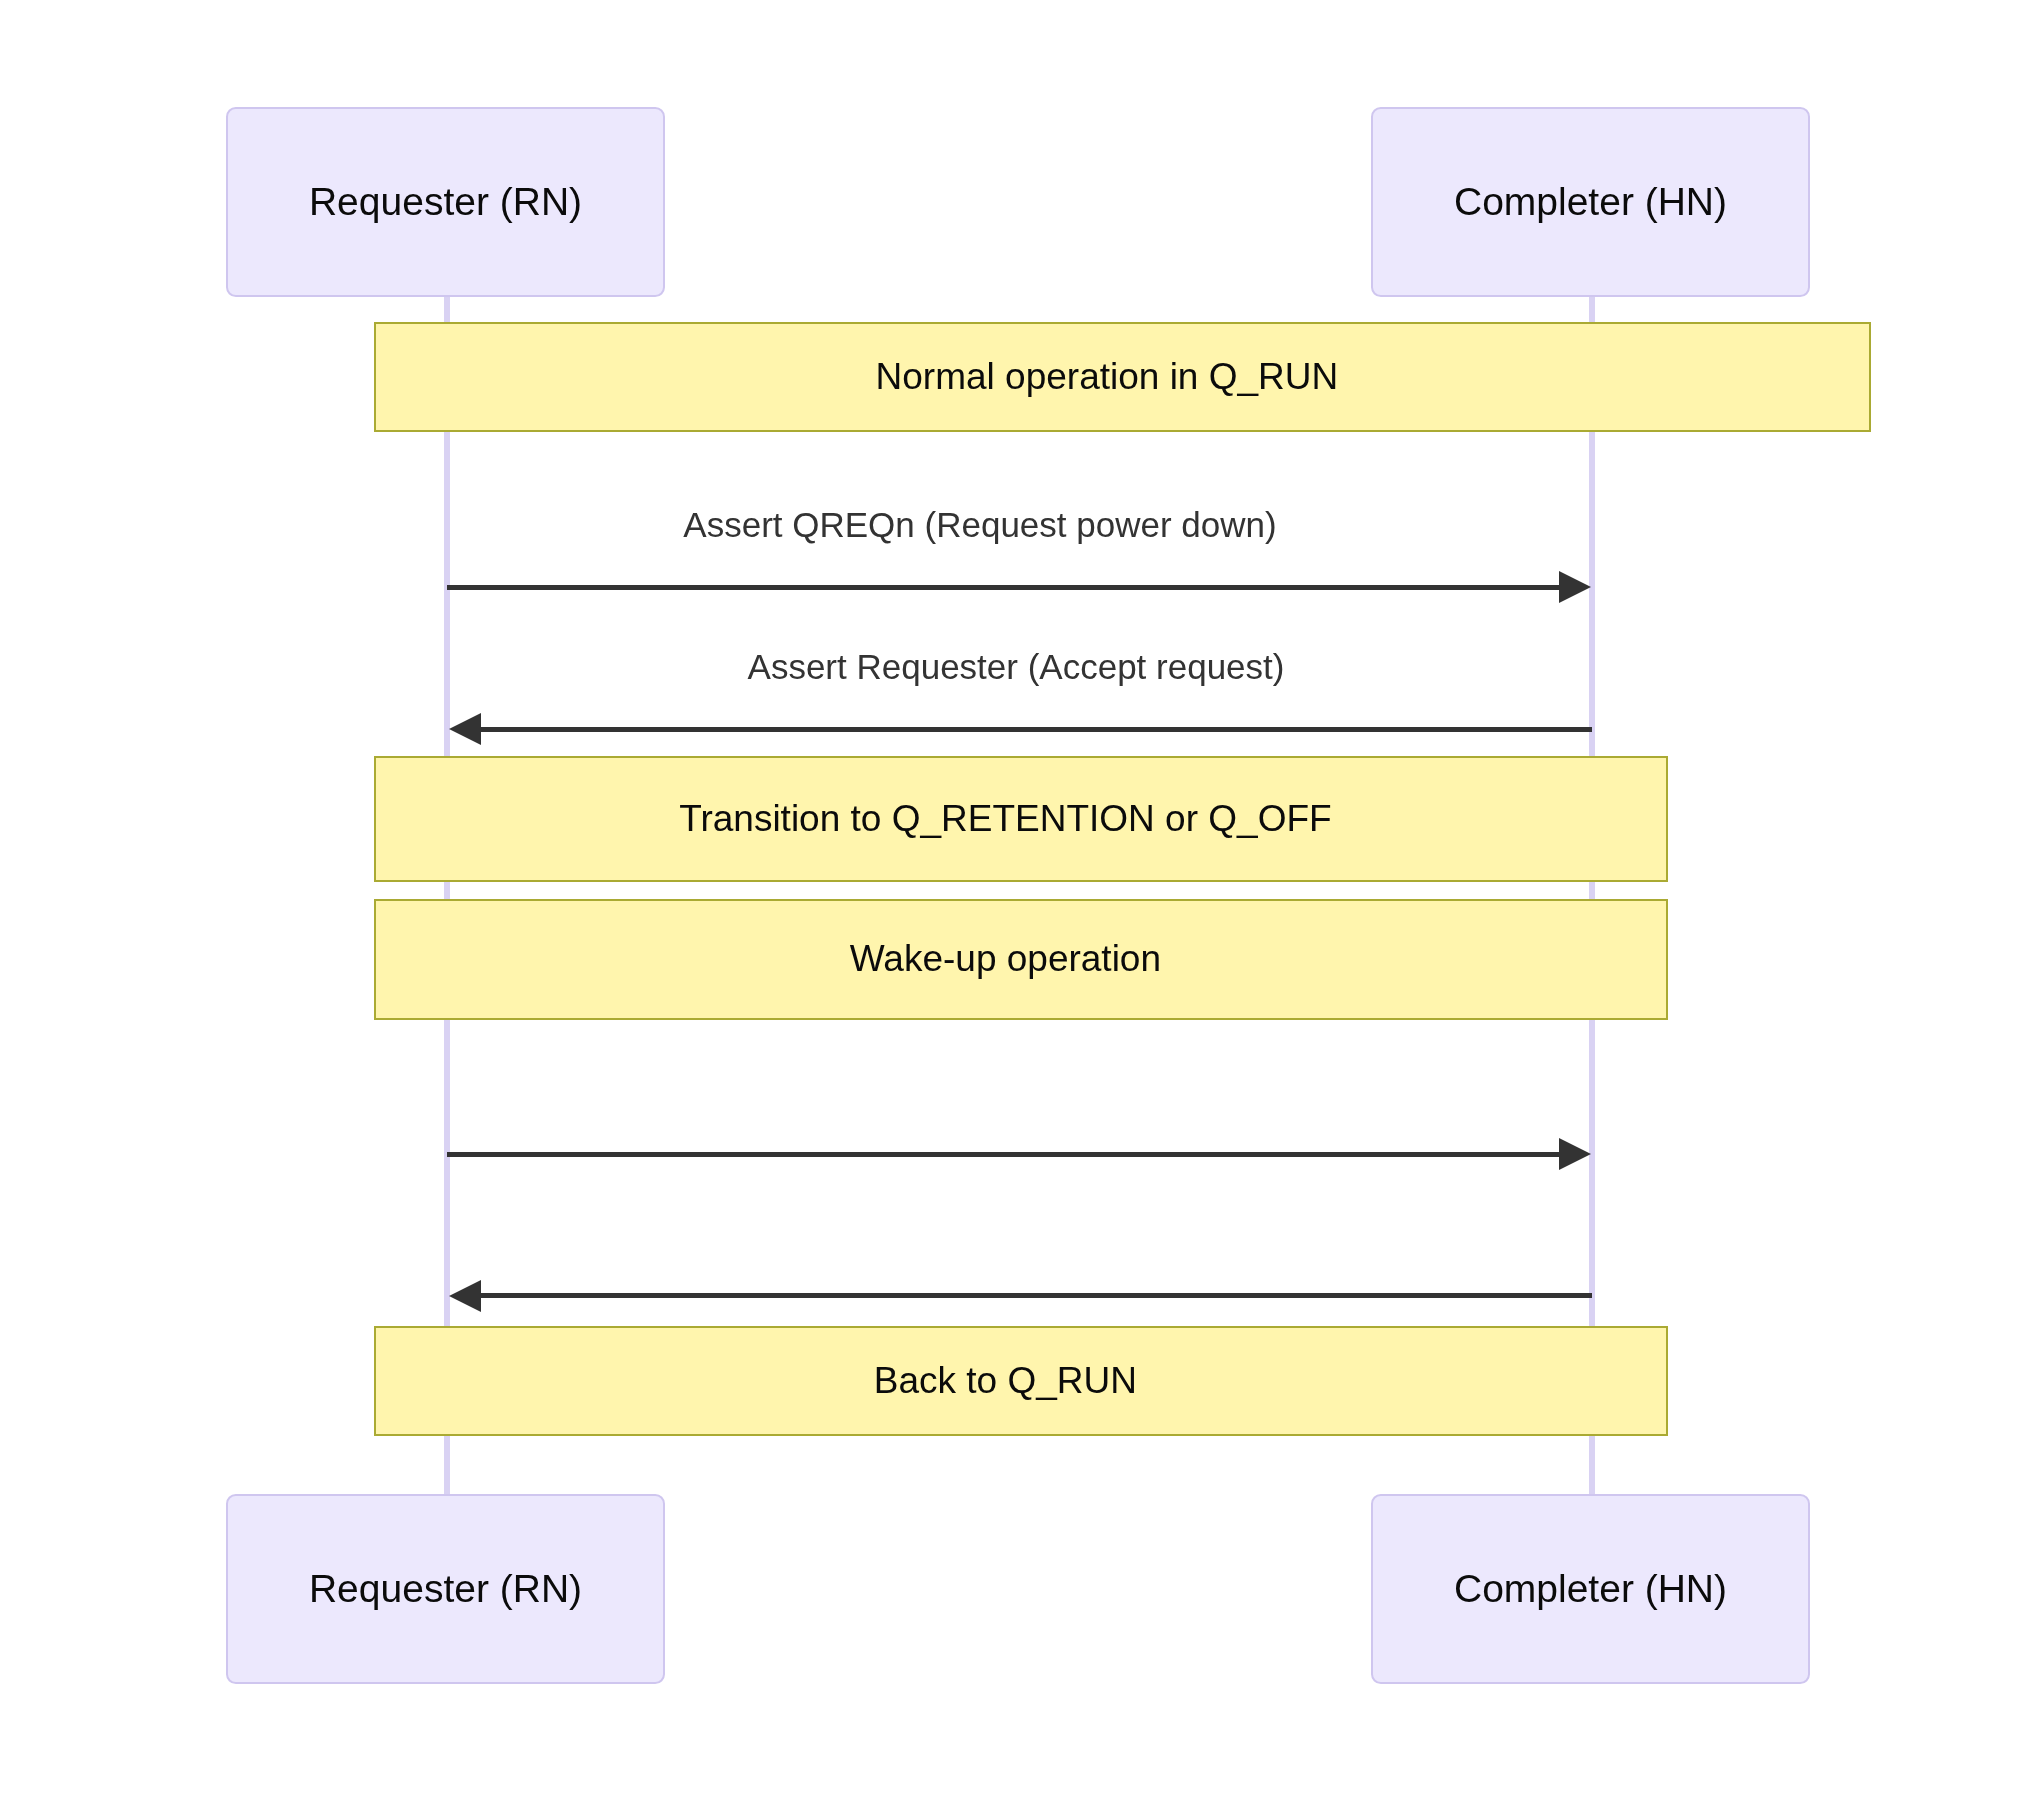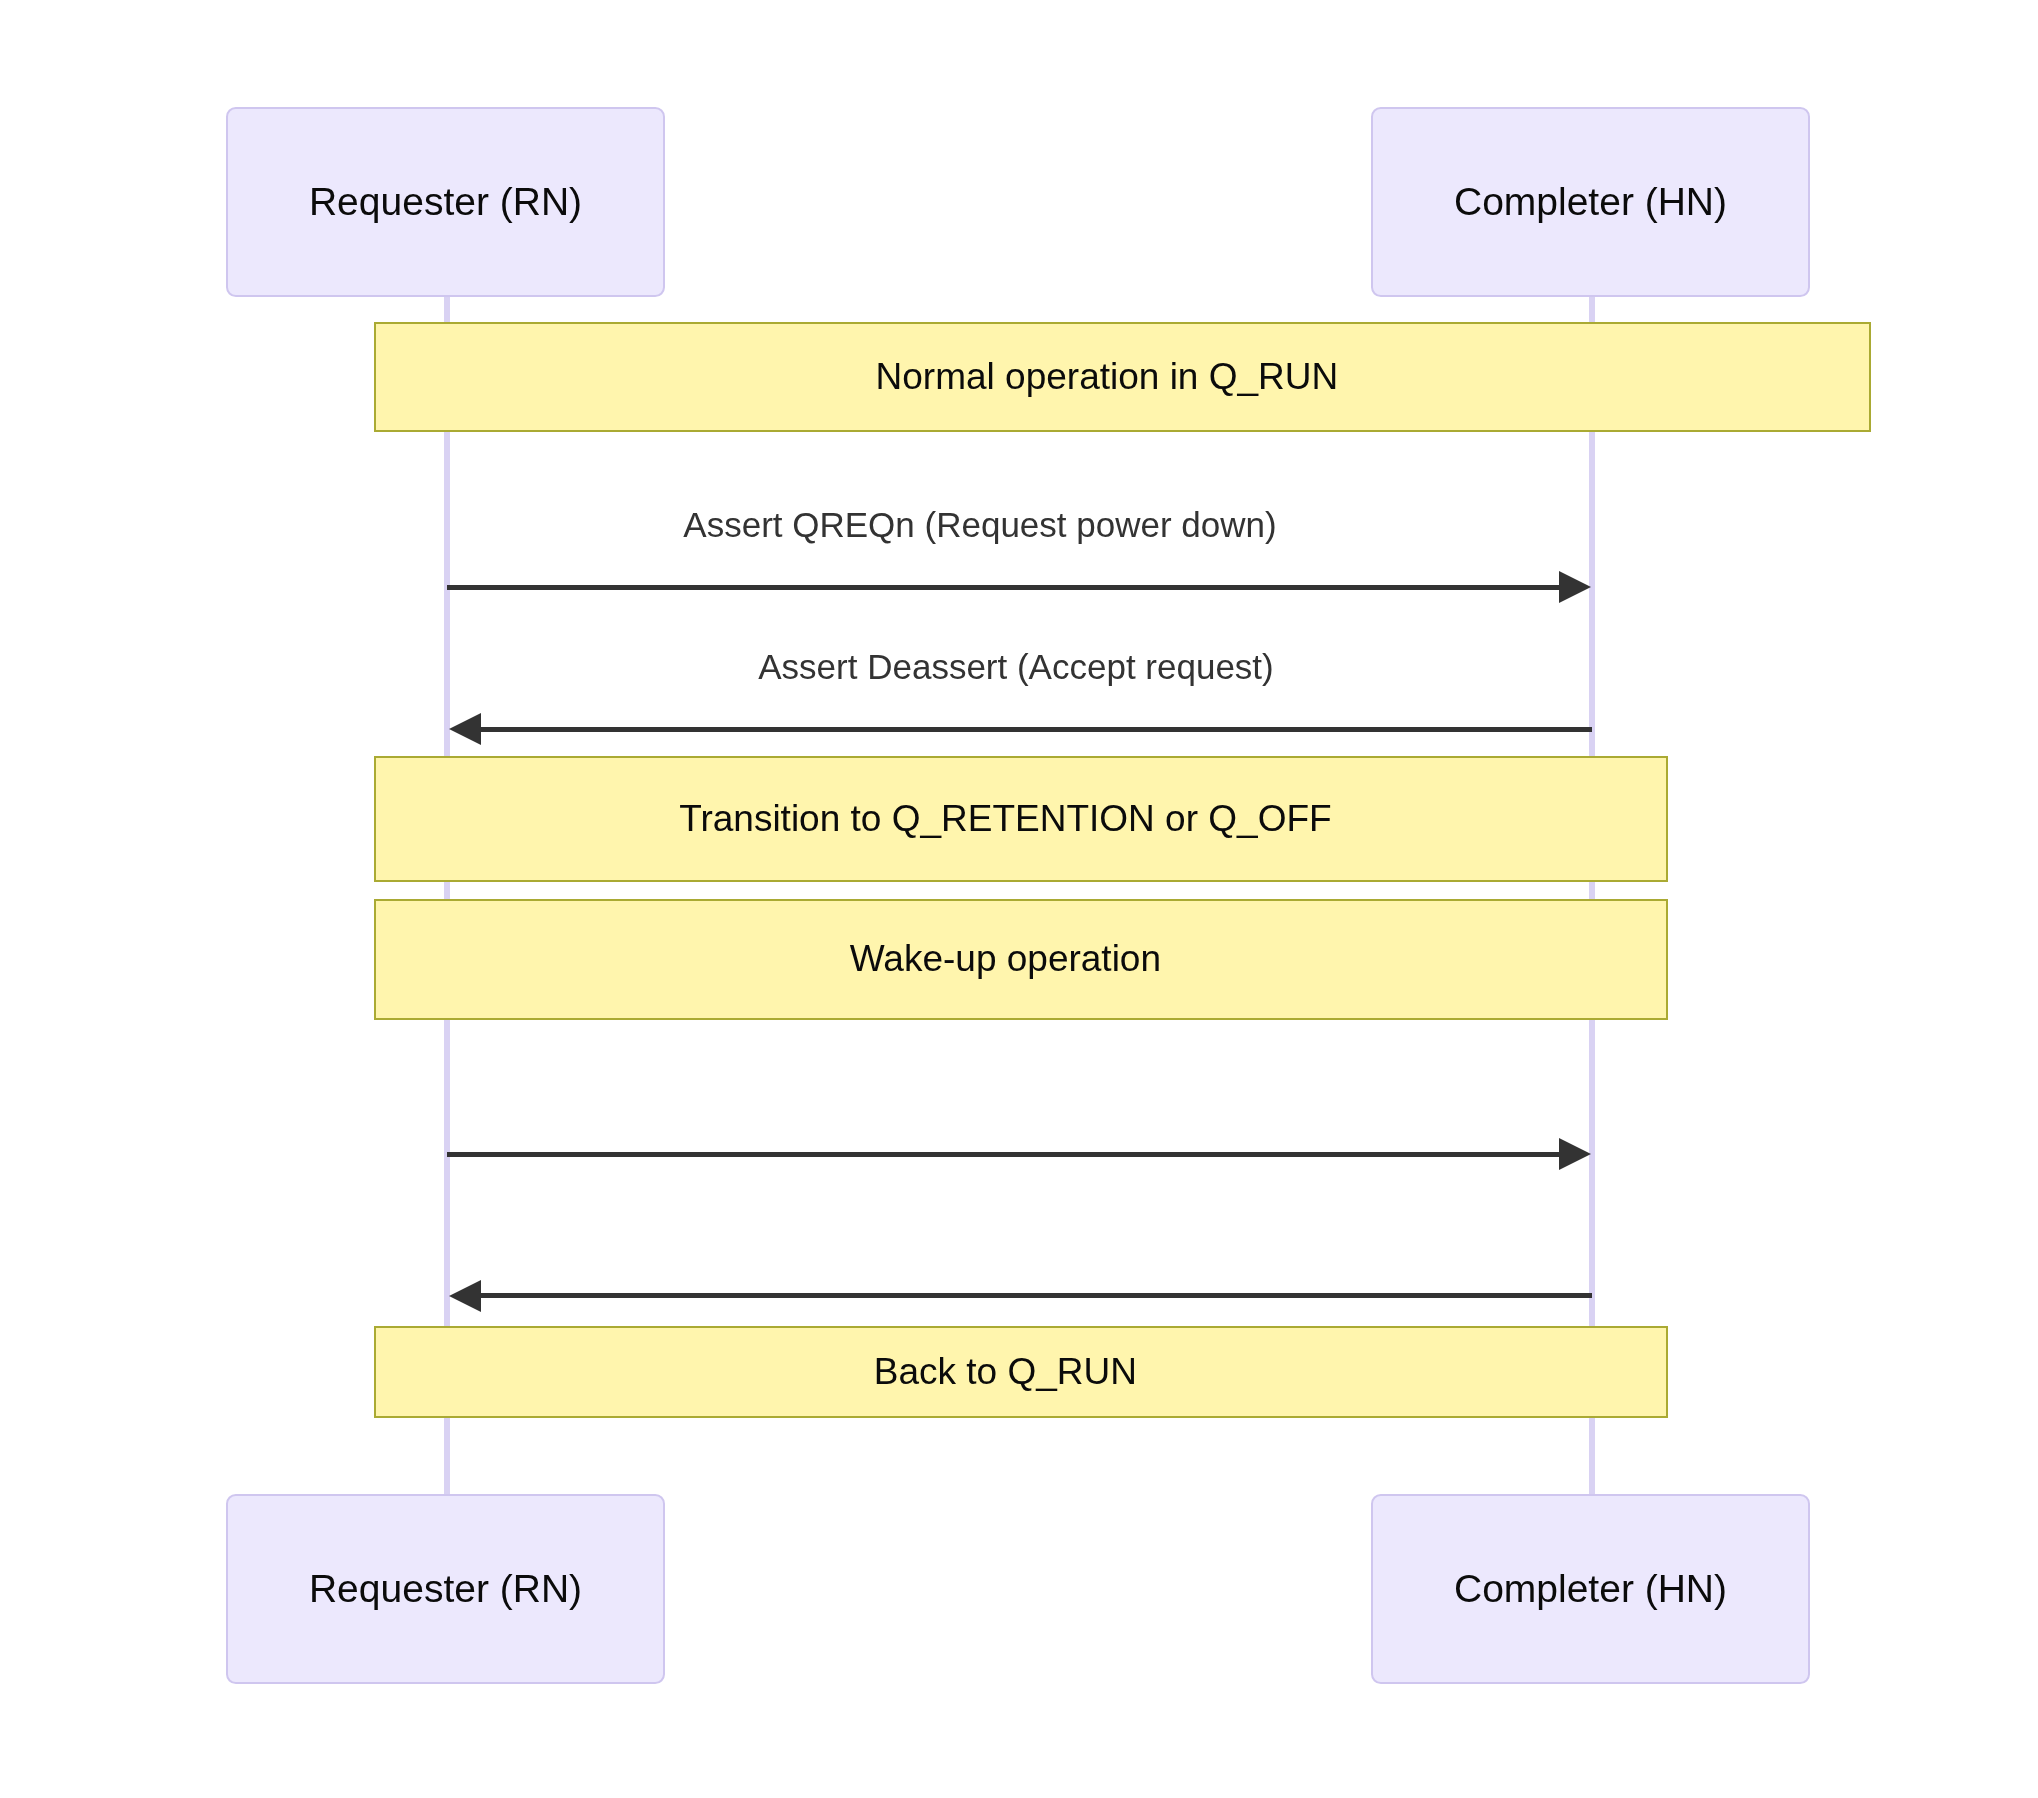--- a/index.html
+++ b/index.html
@@ -119,39 +119,39 @@
   </div>
 
   <div class="note" style="left:374px; top:322px; width:1497px; height:110px;align-items:center;">
     <span class="note-label">Normal operation in Q_RUN</span>
   </div>
 
   <div class="message-label" style="left:980px; top:504px;">Assert QREQn (Request power down)</div>
   <div class="message-line" style="left:447px; top:585px; width:1117px;"></div>
   <div class="arrowhead right" style="left:1559px; top:571px;"></div>
 
-  <div class="message-label" style="left:1016px; top:646px;">Assert Deassert (Accept request)</div>
+  <div class="message-label" style="left:1016px; top:646px;">Assert Requester (Accept request)</div>
   <div class="message-line" style="left:478px; top:727px; width:1114px;"></div>
   <div class="arrowhead left" style="left:449px; top:713px;"></div>
 
   <div class="note" style="left:374px; top:756px; width:1294px; height:126px;">
     <span class="note-label">Transition to Q_RETENTION or Q_OFF</span>
   </div>
 
   <div class="note" style="left:374px; top:899px; width:1294px; height:121px;">
     <span class="note-label">Wake-up operation</span>
   </div>
 
   <div class="message-line" style="left:447px; top:1152px; width:1117px;"></div>
   <div class="arrowhead right" style="left:1559px; top:1138px;"></div>
 
   <div class="message-line" style="left:478px; top:1293px; width:1114px;"></div>
   <div class="arrowhead left" style="left:449px; top:1280px;"></div>
 
-  <div class="note" style="left:374px; top:1326px; width:1294px; height:92px;">
+  <div class="note" style="left:374px; top:1326px; width:1294px; height:110px;">
     <span class="note-label">Back to Q_RUN</span>
   </div>
 
   <div class="participant" style="left:226px; top:1494px; width:439px; height:190px;">
     <span class="participant-label">Requester (RN)</span>
   </div>
   <div class="participant" style="left:1371px; top:1494px; width:439px; height:190px;">
     <span class="participant-label">Completer (HN)</span>
   </div>
 

